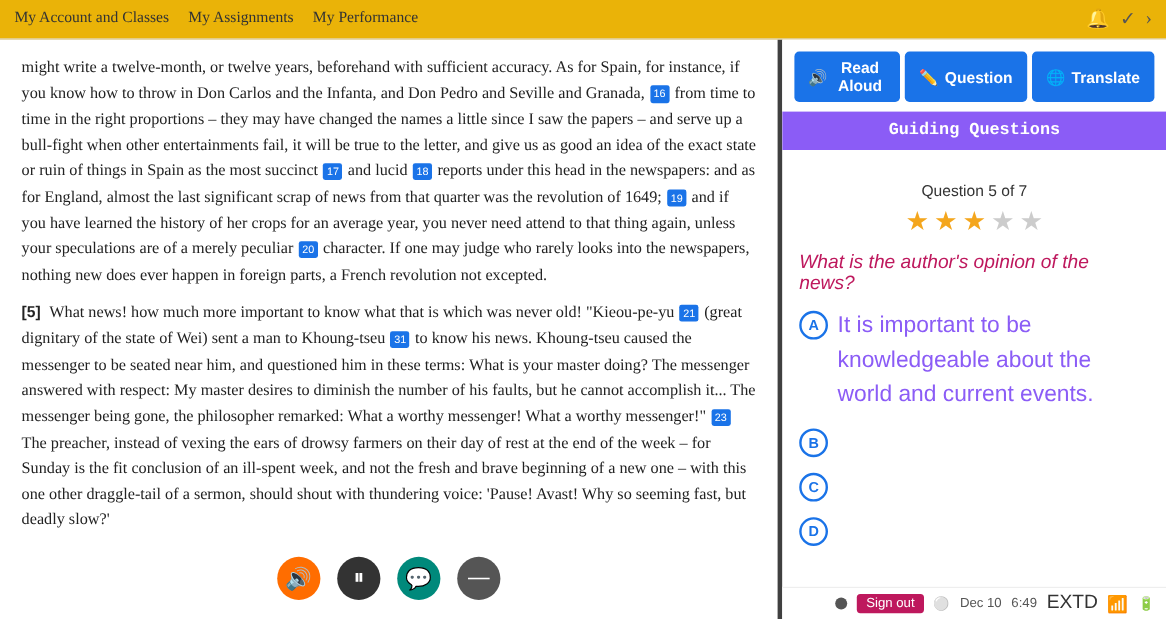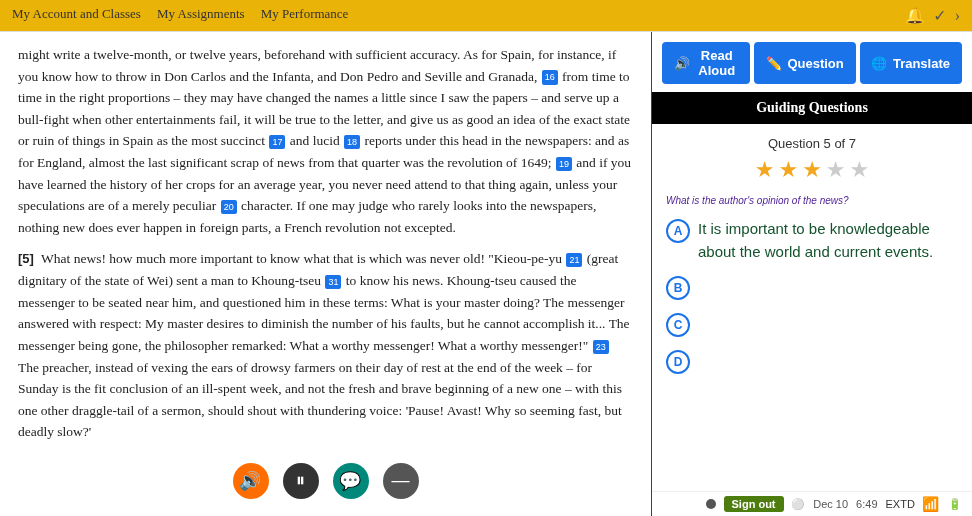--- a/index.html
+++ b/index.html
@@ -49,21 +49,21 @@
     }
 
     
     .content-panel {
       flex: 1;
       padding: 12px 18px 12px 18px;
       overflow-y: auto;
       font-size: 13.5px;
       line-height: 1.6;
       color: #222;
-      border-right: 1px solid #404040;
+      border-right: 4px solid #404040;
     }
 
     .content-panel p {
       margin-bottom: 10px;
     }
 
     .footnote-ref {
       display: inline-block;
       background: #1a73e8;
       color: white;
@@ -124,33 +124,34 @@
       cursor: pointer;
       font-family: Arial, sans-serif;
       font-weight: 600;
     }
     .btn-read-aloud { background: #1a73e8; color: white; }
     .btn-annotate { background: #1a73e8; color: white; }
     .btn-translate { background: #1a73e8; color: white; }
 
     
     .guiding-questions-header {
-      background: #000000;
+      background: #8b5cf6;
       color: white;
       text-align: center;
       padding: 8px;
       font-size: 14px;
-      font-family: Liberation Serif, serif;
+      font-family: Liberation Mono, monospace;
       font-weight: 600;
     }
 
     .questions-body {
       padding: 12px 14px;
       overflow-y: auto;
       flex: 1;
+      margin-top: 14px;
     }
 
     .question-info {
       text-align: center;
       font-size: 13px;
       color: #333;
       font-family: Arial, sans-serif;
       margin-bottom: 6px;
     }
 
@@ -159,22 +160,22 @@
       justify-content: center;
       gap: 4px;
       margin-bottom: 12px;
       font-size: 22px;
     }
     .star-filled { color: #f4a61d; }
     .star-empty { color: #ccc; }
 
     .question-text {
       font-style: italic;
-      font-size: 10px;
-      color: #4c1d95;
+      font-size: 16px;
+      color: #be185d;
       margin-bottom: 12px;
       font-family: Arial, sans-serif;
     }
 
     .answer-option {
       display: flex;
       align-items: flex-start;
       gap: 8px;
       margin-bottom: 12px;
       cursor: pointer;
@@ -188,59 +189,58 @@
       align-items: center;
       justify-content: center;
       font-size: 12px;
       font-weight: bold;
       color: #1a73e8;
       font-family: Arial, sans-serif;
       flex-shrink: 0;
       margin-top: 1px;
     }
     .option-text {
-      font-size: 15px;
-      color: #14532d;
+      font-size: 19px;
+      color: #8b5cf6;
       font-family: Arial, sans-serif;
       line-height: 1.5;
     }
 
     
     .status-bar {
       display: flex;
       align-items: center;
       justify-content: flex-end;
       gap: 8px;
       padding: 4px 10px;
       background: #fff;
       border-top: 1px solid #eee;
       font-size: 11px;
       color: #555;
       font-family: Arial, sans-serif;
       flex-shrink: 0;
     }
     .sign-out-btn {
-      background: #4d7c0f;
+      background: #be185d;
       color: white;
       border: none;
       border-radius: 3px;
       padding: 2px 8px;
       font-size: 11px;
       cursor: pointer;
-      font-weight: bold;
     }
     .status-dot {
       width: 10px;
       height: 10px;
       border-radius: 50%;
       background: #555;
       display: inline-block;
     }
     .ext-badge {
-      font-size: 11px;
+      font-size: 16px;
       color: #333;
     }
     .wifi-icon { font-size: 14px; }
   </style>
 </head>
 <body>
 
 <div class="top-nav">
   <span class="top-nav-item">My Account and Classes</span>
   <span class="top-nav-item">My Assignments</span>

